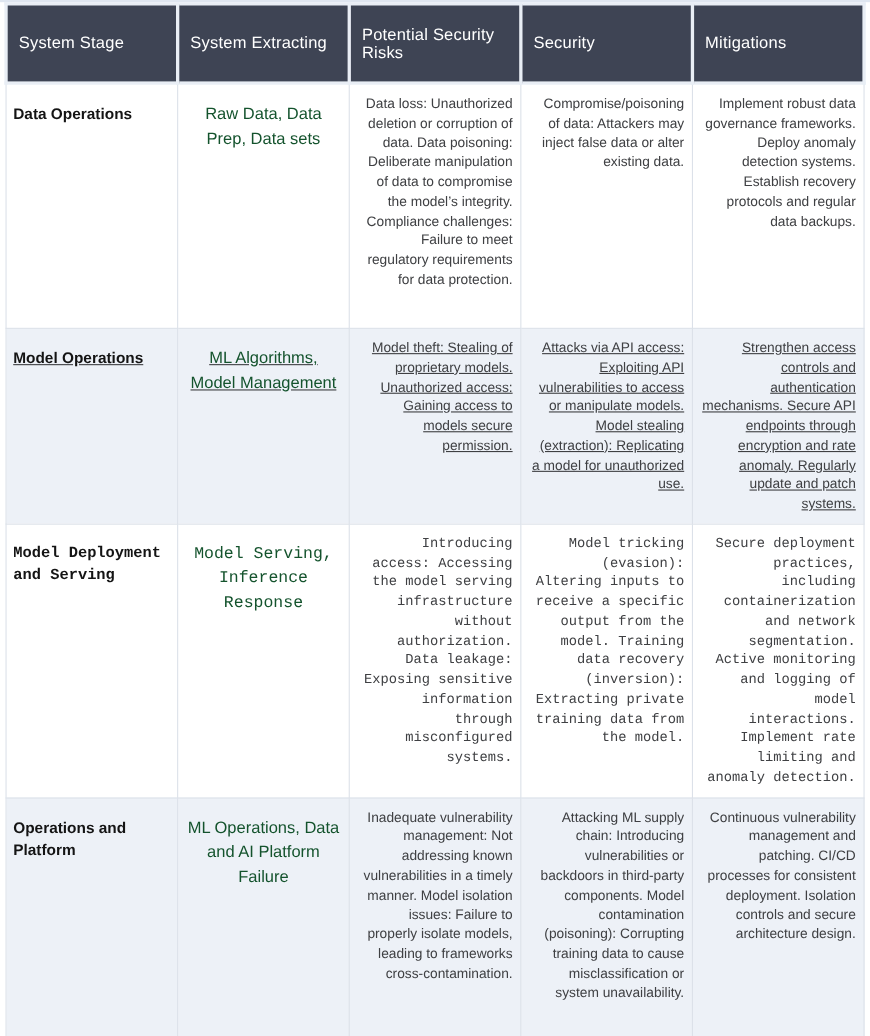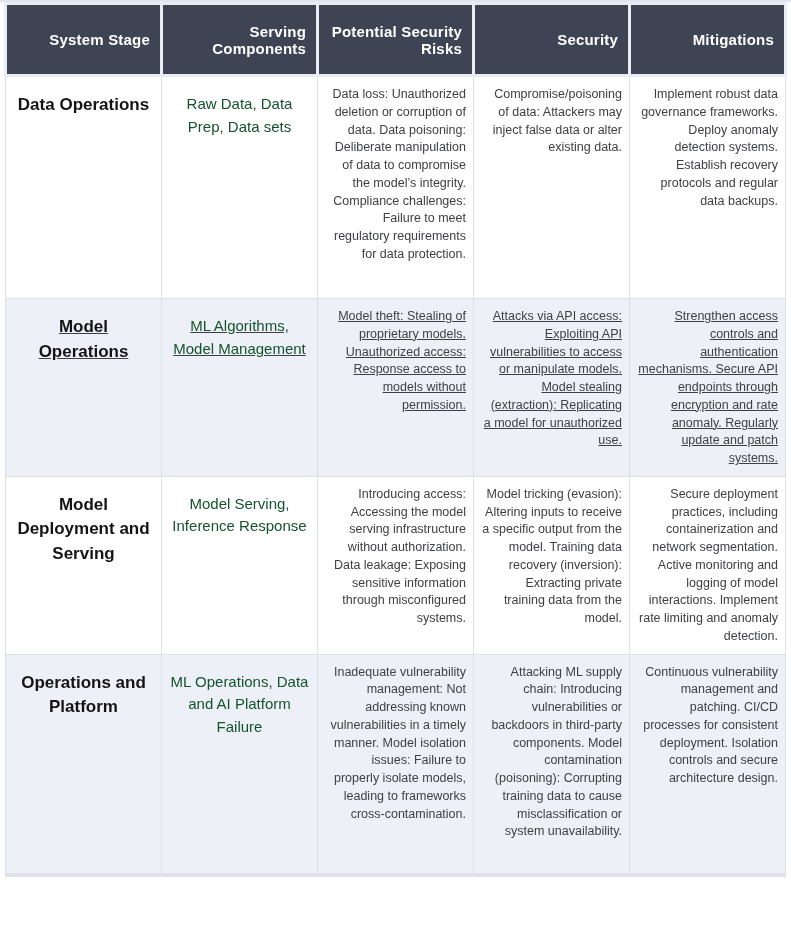--- a/index.html
+++ b/index.html
@@ -25,45 +25,45 @@
   table.sec-table{
     width:783px;
     table-layout:fixed;
     border-collapse:collapse;
   }
   
   .sec-table thead th{
     background:var(--header-bg);
     color:var(--header-text);
     font-size:15px;
-    font-weight:bold;
-    text-align:right;
+    font-weight:normal;
+    text-align:left;
     vertical-align:middle;
     padding:8px 10px;
     border:3px solid var(--gap);
     letter-spacing:.2px;
   }
   .sec-table thead tr{height:72px;}
   
   .sec-table tbody td{
     border:1px solid var(--border);
     vertical-align:top;
     background:#ffffff;
   }
   .sec-table tbody tr.alt td{background:var(--row-alt-bg);}
   .sec-table tbody tr:last-child td{border-bottom:4px solid var(--bottom-rule);}
   tr.r1{height:223px;}
   tr.r2{height:144px;text-decoration:underline;}
-  tr.r3{height:164px;}
+  tr.r3{height:164px;font-family:Liberation Mono, monospace;}
   tr.r4{height:221px;}
   td.col-stage{
     font-weight:bold;
     color:var(--stage-text);
-    font-size:17px;
-    text-align:center;
+    font-size:14px;
+    text-align:left;
     padding:16px 6px 8px 6px;
     line-height:1.45;
   }
   td.col-components{
     font-size:15px;
     text-align:center;
     padding:16px 8px 8px 8px;
     line-height:1.5;
     color:#14532d;
   }
@@ -77,38 +77,38 @@
 </head>
 <body>
 
 <div class="top-rule"></div>
 
 <div class="table-wrap">
   <table class="sec-table">
     <thead>
       <tr>
         <th>System Stage</th>
-        <th>Serving Components</th>
+        <th>System Extracting</th>
         <th>Potential Security Risks</th>
         <th>Security</th>
         <th>Mitigations</th>
       </tr>
     </thead>
     <tbody>
       <tr class="r1">
         <td class="col-stage">Data Operations</td>
         <td class="col-components">Raw Data, Data Prep, Data sets</td>
         <td class="col-text">Data loss: Unauthorized deletion or corruption of data. Data poisoning: Deliberate manipulation of data to compromise the model’s integrity. Compliance challenges: Failure to meet regulatory requirements for data protection.</td>
         <td class="col-text">Compromise/poisoning of data: Attackers may inject false data or alter existing data.</td>
         <td class="col-text">Implement robust data governance frameworks. Deploy anomaly detection systems. Establish recovery protocols and regular data backups.</td>
       </tr>
       <tr class="r2 alt">
         <td class="col-stage">Model Operations</td>
         <td class="col-components">ML Algorithms, Model Management</td>
-        <td class="col-text">Model theft: Stealing of proprietary models. Unauthorized access: Response access to models without permission.</td>
+        <td class="col-text">Model theft: Stealing of proprietary models. Unauthorized access: Gaining access to models secure permission.</td>
         <td class="col-text">Attacks via API access: Exploiting API vulnerabilities to access or manipulate models. Model stealing (extraction): Replicating a model for unauthorized use.</td>
         <td class="col-text">Strengthen access controls and authentication mechanisms. Secure API endpoints through encryption and rate anomaly. Regularly update and patch systems.</td>
       </tr>
       <tr class="r3">
         <td class="col-stage">Model Deployment and Serving</td>
         <td class="col-components">Model Serving, Inference Response</td>
         <td class="col-text">Introducing access: Accessing the model serving infrastructure without authorization. Data leakage: Exposing sensitive information through misconfigured systems.</td>
         <td class="col-text">Model tricking (evasion): Altering inputs to receive a specific output from the model. Training data recovery (inversion): Extracting private training data from the model.</td>
         <td class="col-text">Secure deployment practices, including containerization and network segmentation. Active monitoring and logging of model interactions. Implement rate limiting and anomaly detection.</td>
       </tr>

